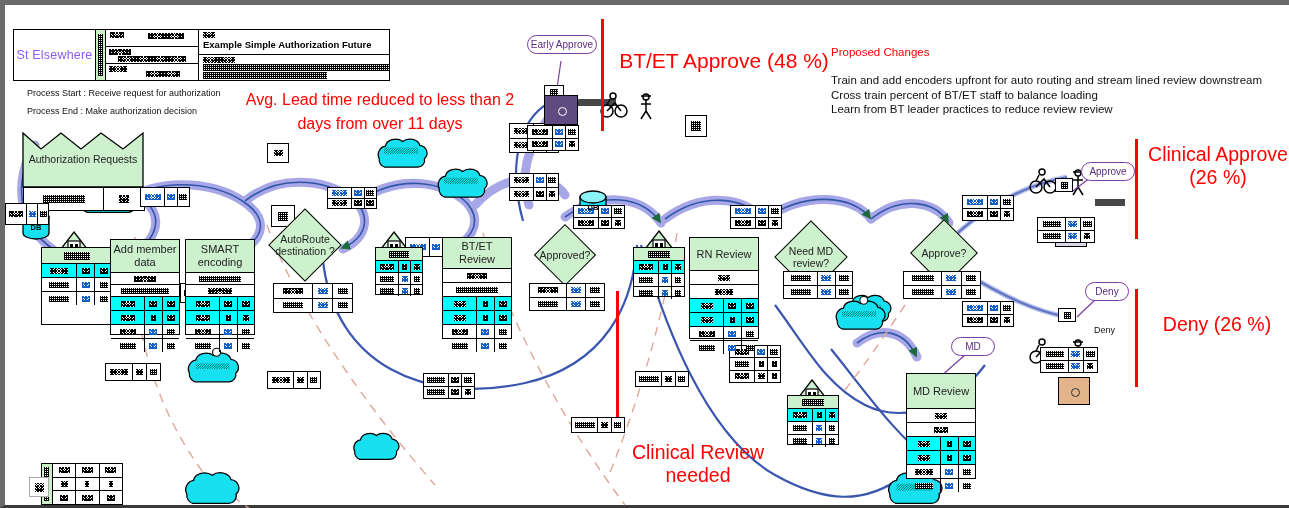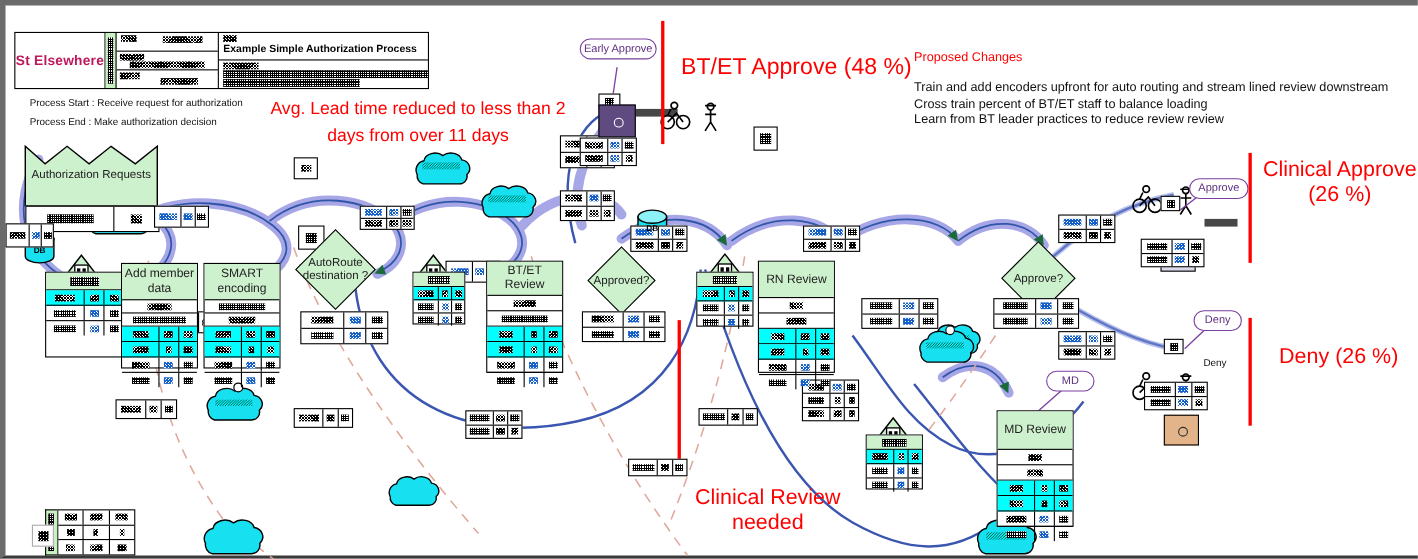--- a/index.html
+++ b/index.html
@@ -5,21 +5,21 @@
   html,body{margin:0;padding:0;background:#fff;}
   body{width:1289px;height:508px;overflow:hidden;font-family:"Liberation Sans",sans-serif;}
   #page{position:relative;width:1289px;height:508px;background:#fff;box-sizing:border-box;
         border-top:5px solid #6b6b6b;border-left:5px solid #6b6b6b;border-bottom:3px solid #3a3a3a;}
   #svgroot{position:absolute;left:0;top:0;width:1289px;height:508px;}
   .abs{position:absolute;}
 
   
   #hdrTable{left:8px;top:24px;width:375px;height:50px;border:1.5px solid #000;display:flex;background:#fff;}
   #hdrTable .cName{width:92px;display:flex;align-items:center;justify-content:center;
-        color:#be185d;font-weight:bold;font-size:12.5px;border-right:1.5px solid #000;letter-spacing:.2px;}
+        color:#8b5cf6;font-weight:normal;font-size:12.5px;border-right:1.5px solid #000;letter-spacing:.2px;}
   #hdrTable .cBar{width:10px;background:#c9f0c2;border-right:1.5px solid #000;position:relative;}
   #hdrTable .cBar i{position:absolute;left:2px;top:4px;width:5px;height:42px;}
   #hdrTable .cMid{width:105px;border-right:1.5px solid #000;display:flex;flex-direction:column;}
   #hdrTable .cMid .r{flex:1;border-bottom:1.5px solid #000;position:relative;}
   #hdrTable .cMid .r:last-child{border-bottom:none;}
   #hdrTable .cRight{flex:1;display:flex;flex-direction:column;}
   #hdrTable .cRight .r{border-bottom:1.5px solid #000;position:relative;}
   #hdrTable .cRight .r:last-child{border-bottom:none;}
   #hdrTable .ttl{font-size:9.5px;font-weight:bold;color:#000;padding:1px 0 0 4px;}
 
@@ -315,21 +315,21 @@
           <span class="rd" style="width:68px;margin:1px 0 0 12px;"></span>
         </div>
       <div class="r">
           <span class="rd" style="width:18px;margin:2px 0 0 3px;"></span>
           <span class="rd" style="width:34px;margin:-1px 0 0 40px;"></span>
         </div>
     </div>
     <div class="cRight">
       <div class="r" style="height:24px;">
         <span class="rd" style="width:12px;margin:2px 0 0 4px;"></span>
-        <div class="ttl">Example Simple Authorization Process</div>
+        <div class="ttl">Example Simple Authorization Future</div>
       </div>
       <div class="r" style="height:24px;">
         <span class="rd" style="width:32px;margin:2px 0 0 4px;"></span>
         <span class="rd dense" style="width:186px;height:7px;margin:1px 0 0 4px;"></span>
         <span class="rd dense" style="width:124px;height:7px;margin:1px 0 0 4px;"></span>
       </div>
     </div>
   </div>
 
   <div class="abs smalltxt" id="pstart">Process Start : Receive request for authorization</div>
@@ -1096,20 +1096,24 @@
         </div>
         <div class="cell" style="flex:1">
           <span class="rd blue" style="width:8px"></span>
         </div>
         <div class="cell" style="flex:1">
           <span class="rd dense" style="width:8px"></span>
         </div>
       </div>
   </div>
 
+  <div class="dia abs" style="left:780px;top:226px;width:52px;height:52px;">
+    <div class="shape"></div>
+    <div class="lbl" style="left:-10px;width:72px;">Need MD review?</div>
+  </div>
   <div class="abs dbox" style="left:778px;top:266px;width:70px;height:28px;">
     <div class="r">
         <div class="c" style="flex:2">
           <span class="rd dense" style="width:20px"></span>
         </div>
         <div class="c" style="flex:1">
           <span class="rd blue" style="width:10px"></span>
         </div>
         <div class="c" style="flex:1">
           <span class="rd dense" style="width:10px"></span>

